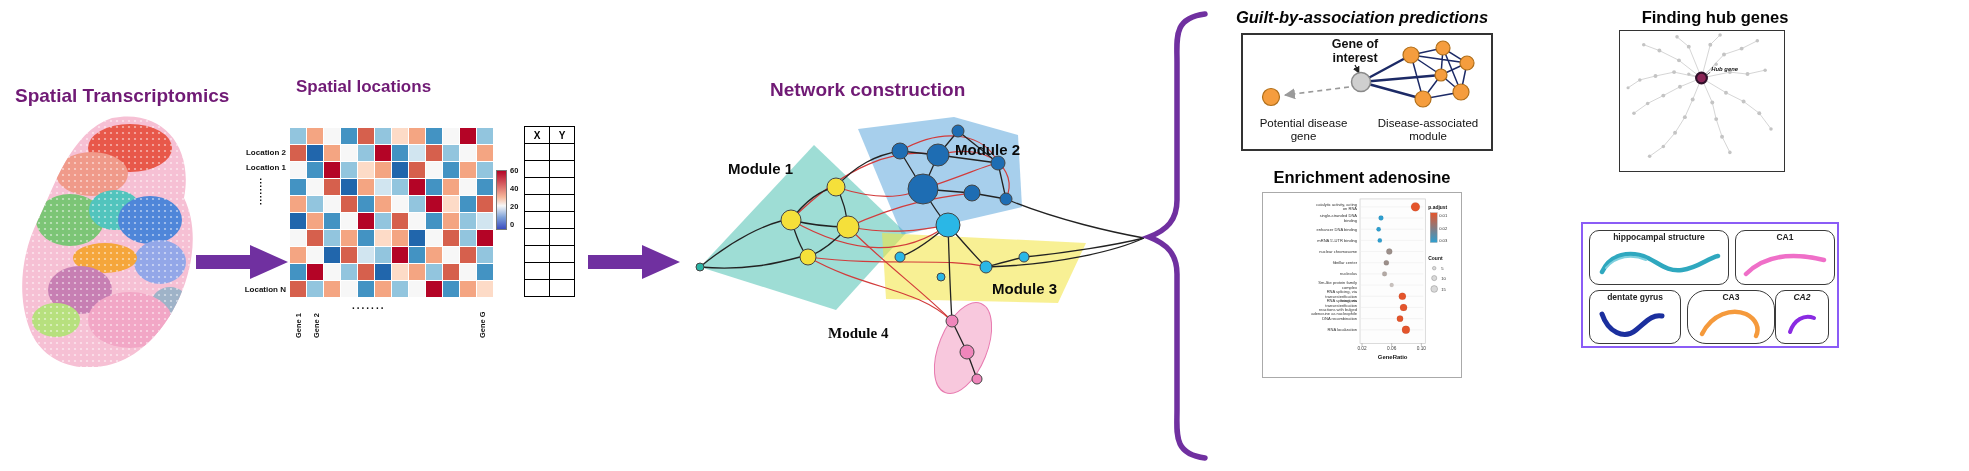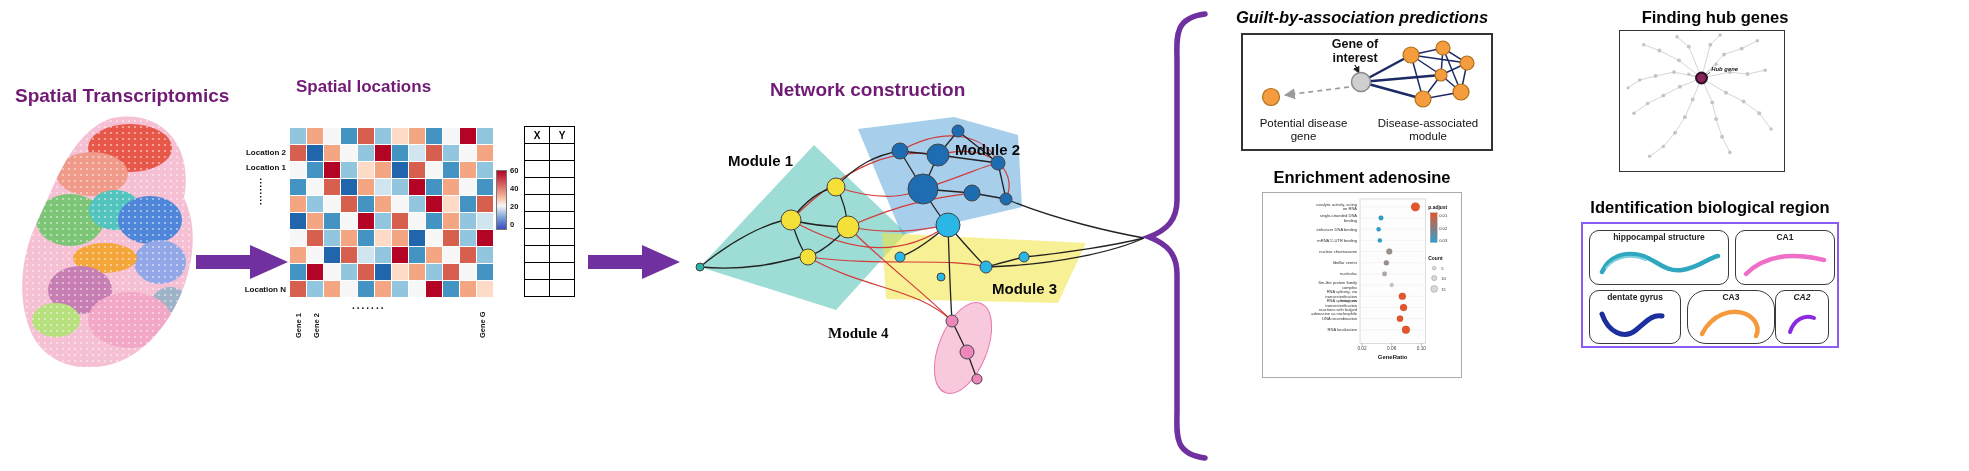--- a/index.html
+++ b/index.html
@@ -327,21 +327,21 @@
       <circle cx="214" cy="152" r="5" fill="#2ab7e6"></circle>
       <circle cx="300" cy="162" r="6" fill="#2ab7e6"></circle>
       <circle cx="338" cy="152" r="5" fill="#2ab7e6"></circle>
       <circle cx="255" cy="172" r="4" fill="#2ab7e6"></circle>
       <circle cx="266" cy="216" r="6" fill="#ef86bb"></circle>
       <circle cx="281" cy="247" r="7" fill="#ef86bb"></circle>
       <circle cx="291" cy="274" r="5" fill="#ef86bb"></circle>
     </g>
   </svg>
 
-  <div class="abs module-label" style="left:728px; top:152px;">Module 1</div>
+  <div class="abs module-label" style="left:728px; top:160px;">Module 1</div>
   <div class="abs module-label" style="left:955px; top:133px;margin-top:8px;">Module 2</div>
   <div class="abs module-label" style="left:992px; top:280px;">Module 3</div>
   <div class="abs module-label" style="left:828px; top:325px;font-family:Liberation Serif, serif;">Module 4</div>
 
   <svg class="abs" style="left:1135px; top:10px;" width="80" height="452" viewBox="0 0 80 452">
     <path d="M70,4 C38,8 42,28 42,52 L42,190 C42,210 32,220 14,227 C32,234 42,244 42,264 L42,400 C42,424 38,444 70,448" fill="none" stroke="#7030a0" stroke-width="5.5" stroke-linecap="round"></path>
   </svg>
 
   <div class="abs panel-title" style="left:1212px; top:8px; width:300px;font-style:italic;">Guilt-by-association predictions</div>
 
@@ -493,21 +493,20 @@
         <circle cx="173" cy="76" r="1.8" class="legend-circle"></circle>
         <circle cx="173" cy="86" r="2.6" class="legend-circle"></circle>
         <circle cx="173" cy="97" r="3.4" class="legend-circle"></circle>
         <text x="180" y="78" class="enr-legend-tick">5</text>
         <text x="180" y="88" class="enr-legend-tick">10</text>
         <text x="180" y="99" class="enr-legend-tick">15</text>
       </g>
     </svg>
   </div>
 
-  <div class="abs panel-title" style="left:1560px; top:198px; width:300px;">Identification biological region</div>
 
   <div class="panel-box" style="left:1581px; top:222px; width:258px; height:126px; border:2px solid #8b5cf6;">
 
     <div class="region-box" style="left:6px; top:6px; width:140px; height:55px;">
       <div class="region-label">hippocampal structure</div>
       <svg width="140" height="40" viewBox="0 0 140 40">
         <path d="M12,30 C20,12 40,8 58,16 C70,22 78,30 92,28 C108,26 118,16 128,14" fill="none" stroke="#2fa8bf" stroke-width="4.5" stroke-linecap="round"></path>
         <path d="M16,26 C26,14 42,12 56,18" fill="none" stroke="#7fd0de" stroke-width="2" stroke-linecap="round"></path>
       </svg>
     </div>

